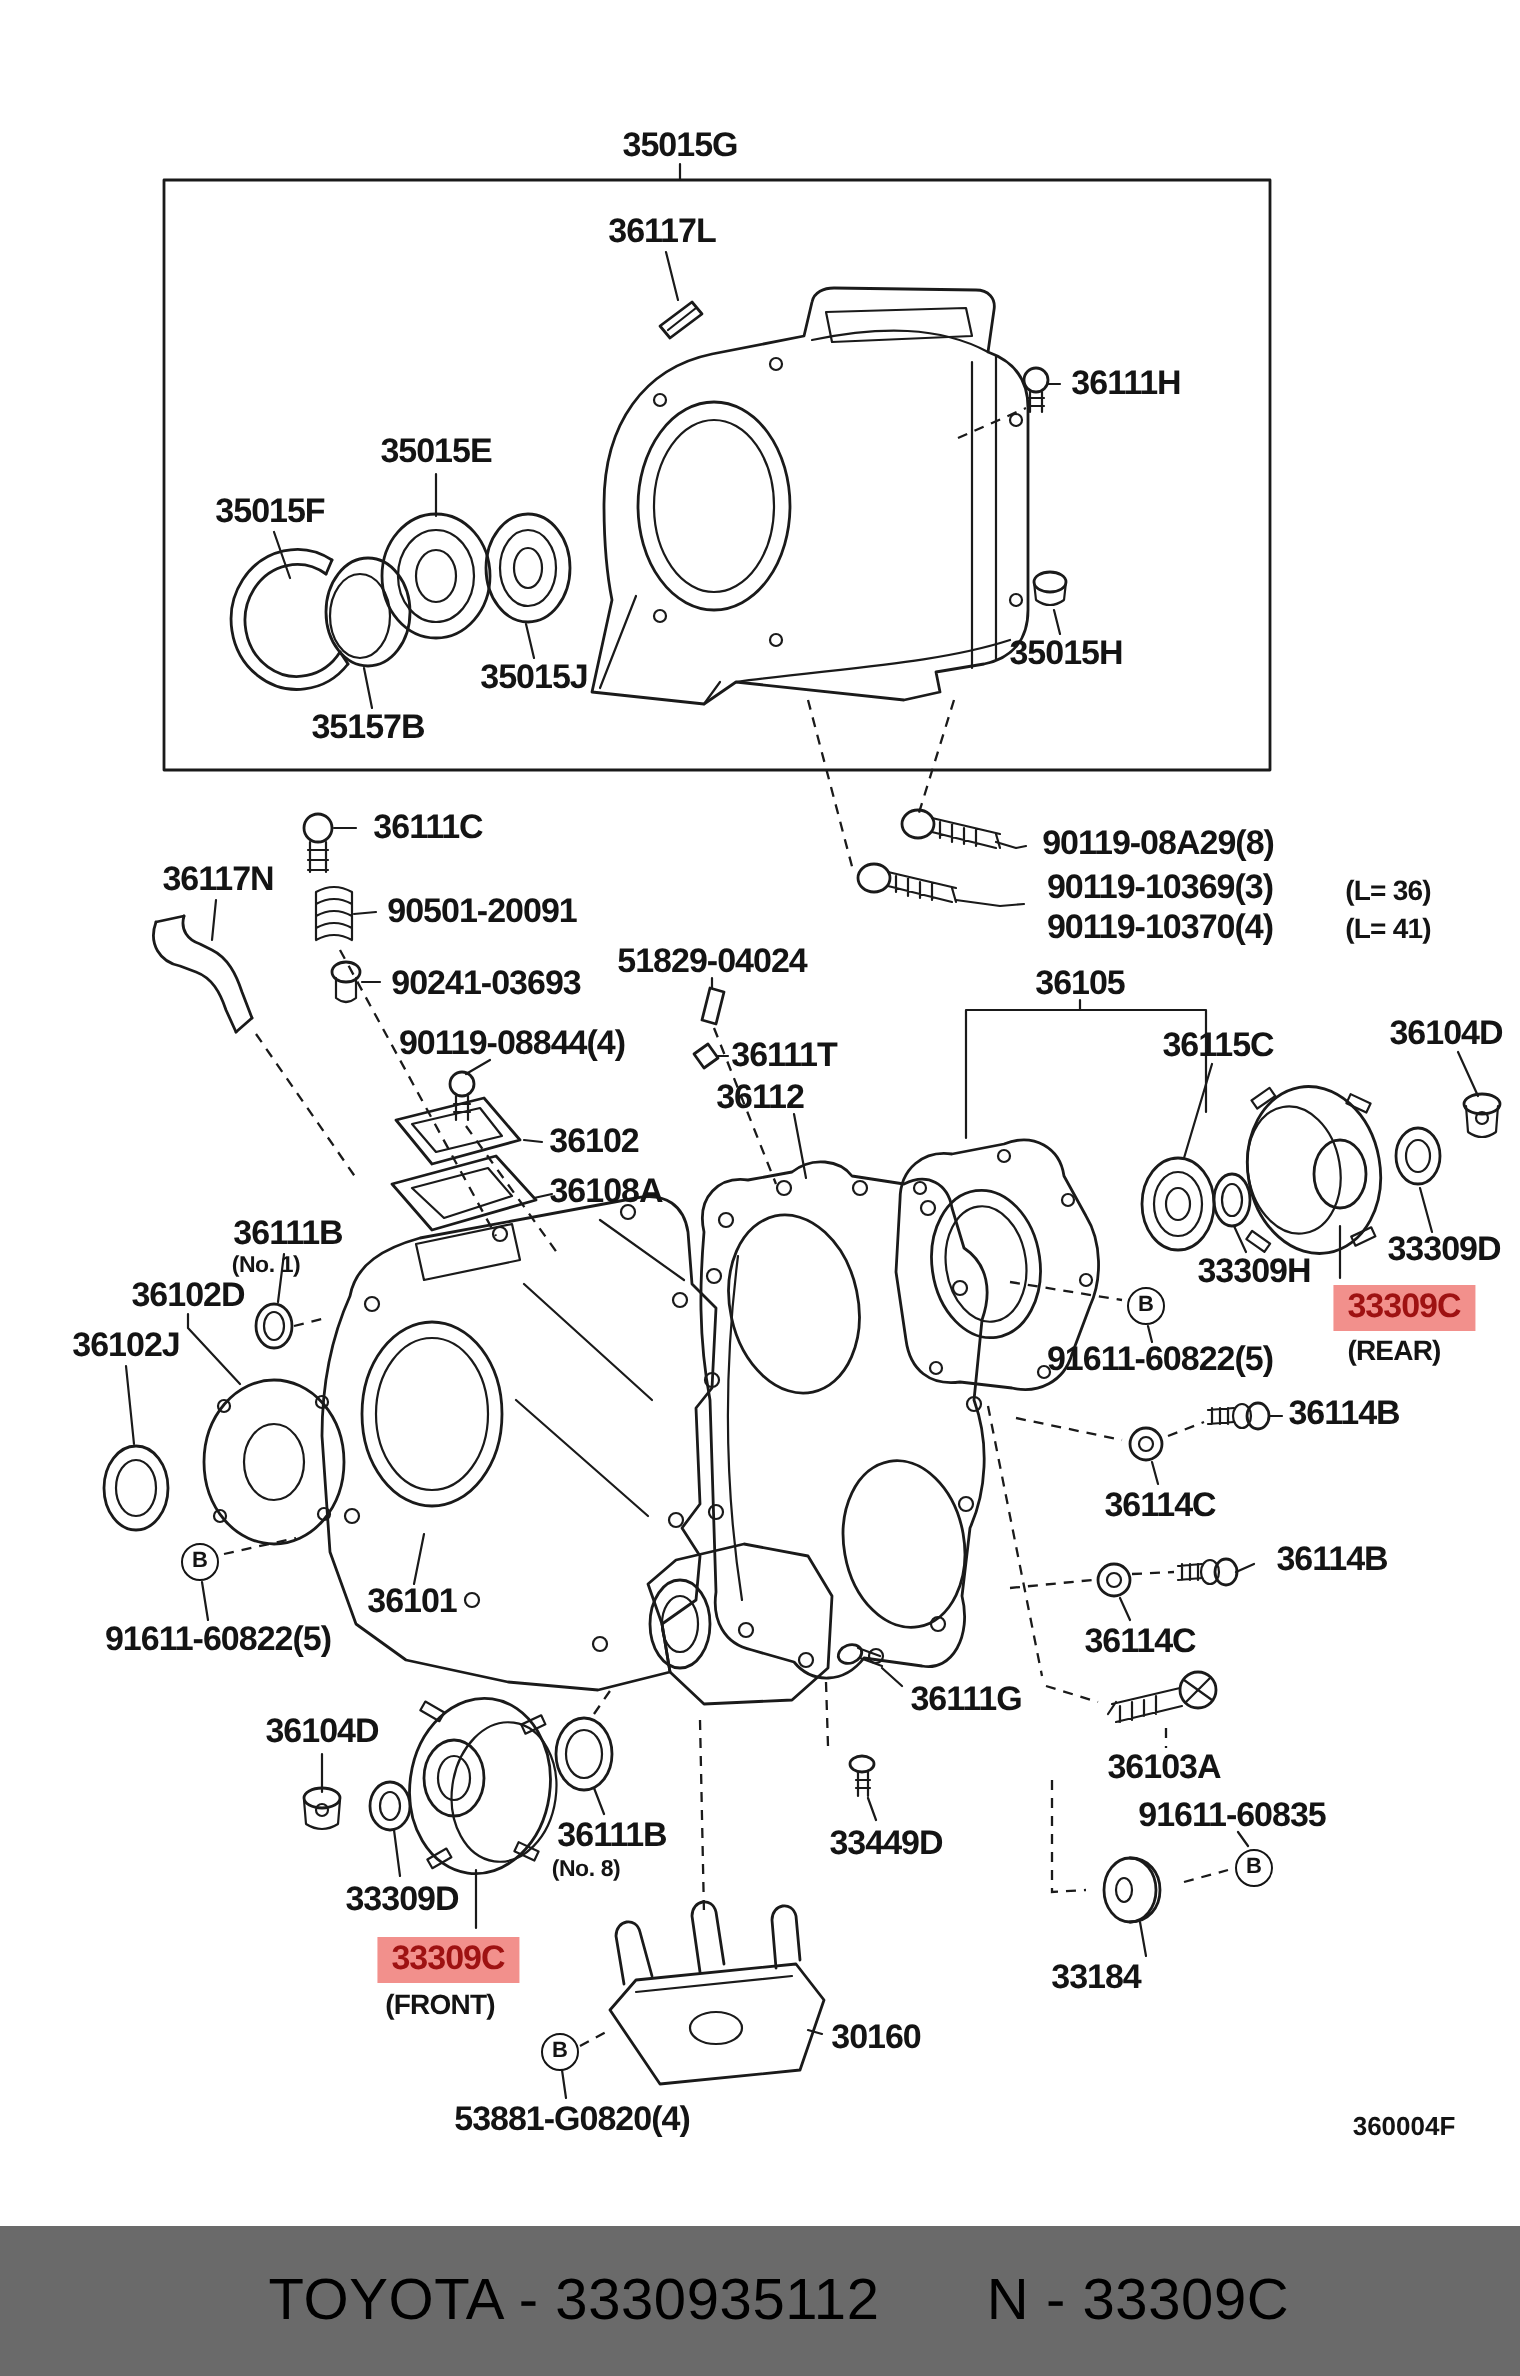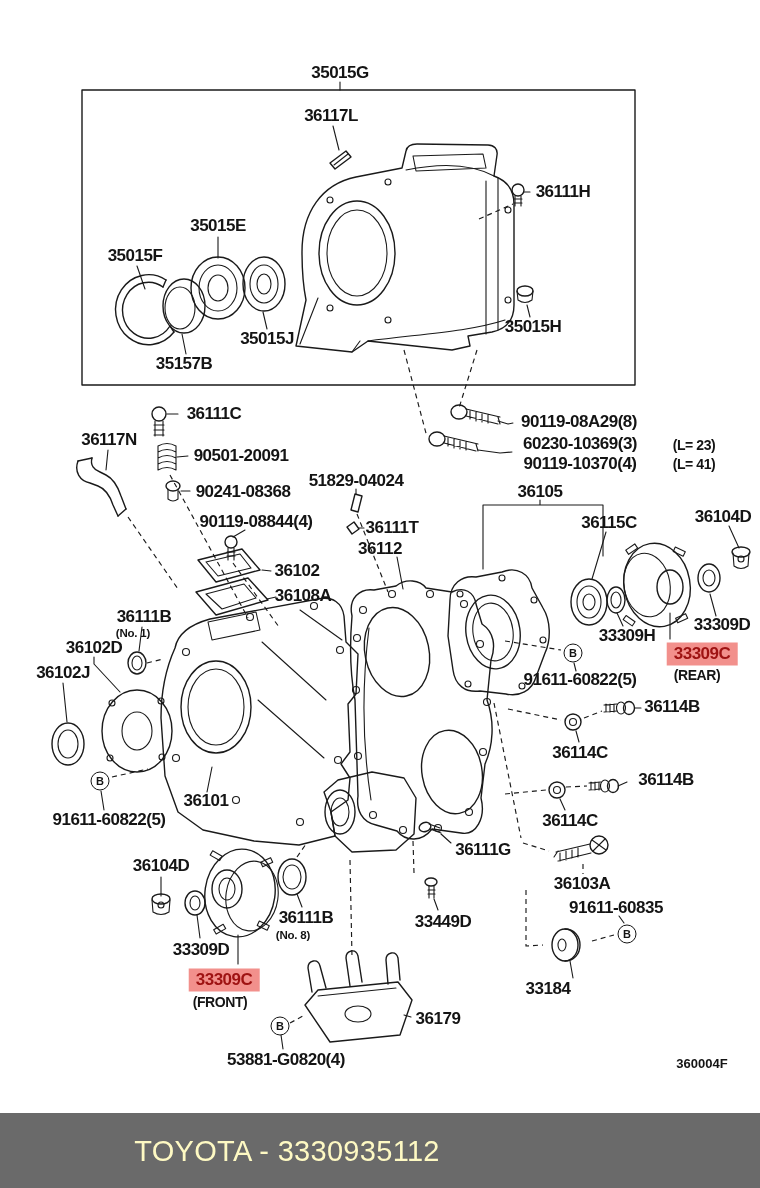--- a/index.html
+++ b/index.html
@@ -24,21 +24,21 @@
   .lbl-md{font-size:14px;letter-spacing:-0.4px;}
   .lbl-hl{background:var(--hl-bg);color:var(--hl-fg);padding:1px 7px 2px 7px;}
   .lbl-ref{font-size:13px;font-weight:700;letter-spacing:0;}
   .circleB{
     position:absolute;transform:translate(-50%,-50%);width:17px;height:17px;
     border:1.8px solid #141414;border-radius:50%;text-align:center;line-height:17px;
     font-size:11px;font-weight:700;color:#141414;background:#fff;z-index:2;
   }
   .footer{position:absolute;left:0;top:1113px;width:760px;height:75px;background:var(--footer-bg);z-index:4;}
   .footer span{
-    position:absolute;top:50%;transform:translate(-50%,-50%);color:#fef9c3;
+    position:absolute;top:50%;transform:translate(-50%,-50%);color:#000000;
     font-size:29px;font-weight:400;letter-spacing:0.3px;white-space:nowrap;
   }
 </style>
 </head>
 <body>
 
 <div class="stage">
 
 <svg class="lineart" width="760" height="1113" viewBox="0 0 760 1113">
 
@@ -322,26 +322,26 @@
 <div class="lbl" style="left:563px;top:192px">36111H</div>
 <div class="lbl" style="left:218px;top:226px">35015E</div>
 <div class="lbl" style="left:135px;top:256px">35015F</div>
 <div class="lbl" style="left:267px;top:339px">35015J</div>
 <div class="lbl" style="left:184px;top:364px">35157B</div>
 <div class="lbl" style="left:533px;top:327px">35015H</div>
 
 <div class="lbl" style="left:214px;top:414px">36111C</div>
 <div class="lbl" style="left:109px;top:440px">36117N</div>
 <div class="lbl" style="left:241px;top:456px">90501-20091</div>
-<div class="lbl" style="left:243px;top:492px">90241-08368</div>
+<div class="lbl" style="left:243px;top:492px">90241-03693</div>
 <div class="lbl" style="left:356px;top:481px">51829-04024</div>
 <div class="lbl" style="left:256px;top:522px">90119-08844(4)</div>
 <div class="lbl" style="left:579px;top:422px">90119-08A29(8)</div>
-<div class="lbl" style="left:580px;top:444px">60230-10369(3)</div>
-<div class="lbl lbl-md" style="left:694px;top:445px">(L= 23)</div>
+<div class="lbl" style="left:580px;top:444px">90119-10369(3)</div>
+<div class="lbl lbl-md" style="left:694px;top:445px">(L= 36)</div>
 <div class="lbl" style="left:580px;top:464px">90119-10370(4)</div>
 <div class="lbl lbl-md" style="left:694px;top:464px">(L= 41)</div>
 
 <div class="lbl" style="left:392px;top:528px">36111T</div>
 <div class="lbl" style="left:380px;top:549px">36112</div>
 <div class="lbl" style="left:297px;top:571px">36102</div>
 <div class="lbl" style="left:303px;top:596px">36108A</div>
 <div class="lbl" style="left:540px;top:492px">36105</div>
 <div class="lbl" style="left:609px;top:523px">36115C</div>
 <div class="lbl" style="left:723px;top:517px">36104D</div>
@@ -367,26 +367,27 @@
 <div class="lbl" style="left:109px;top:820px">91611-60822(5)</div>
 <div class="lbl" style="left:161px;top:866px">36104D</div>
 <div class="lbl" style="left:201px;top:950px">33309D</div>
 <div class="lbl lbl-hl" style="left:224px;top:980px">33309C</div>
 <div class="lbl lbl-md" style="left:220px;top:1002px">(FRONT)</div>
 <div class="lbl" style="left:306px;top:918px">36111B</div>
 <div class="lbl lbl-sm" style="left:293px;top:935px">(No. 8)</div>
 
 <div class="lbl" style="left:443px;top:922px">33449D</div>
 <div class="lbl" style="left:483px;top:850px">36111G</div>
-<div class="lbl" style="left:438px;top:1019px">36179</div>
+<div class="lbl" style="left:438px;top:1019px">30160</div>
 <div class="lbl" style="left:286px;top:1060px">53881-G0820(4)</div>
 <div class="lbl lbl-ref" style="left:702px;top:1063px">360004F</div>
 
 <div class="circleB" style="left:573px;top:653px">B</div>
 <div class="circleB" style="left:100px;top:781px">B</div>
 <div class="circleB" style="left:627px;top:934px">B</div>
 <div class="circleB" style="left:280px;top:1026px">B</div>
 
 </div>
 
 <div class="footer">
   <span style="left:287px">TOYOTA - 3330935112</span>
+  <span style="left:569px">N - 33309C</span>
 </div>
 
 </body></html>

